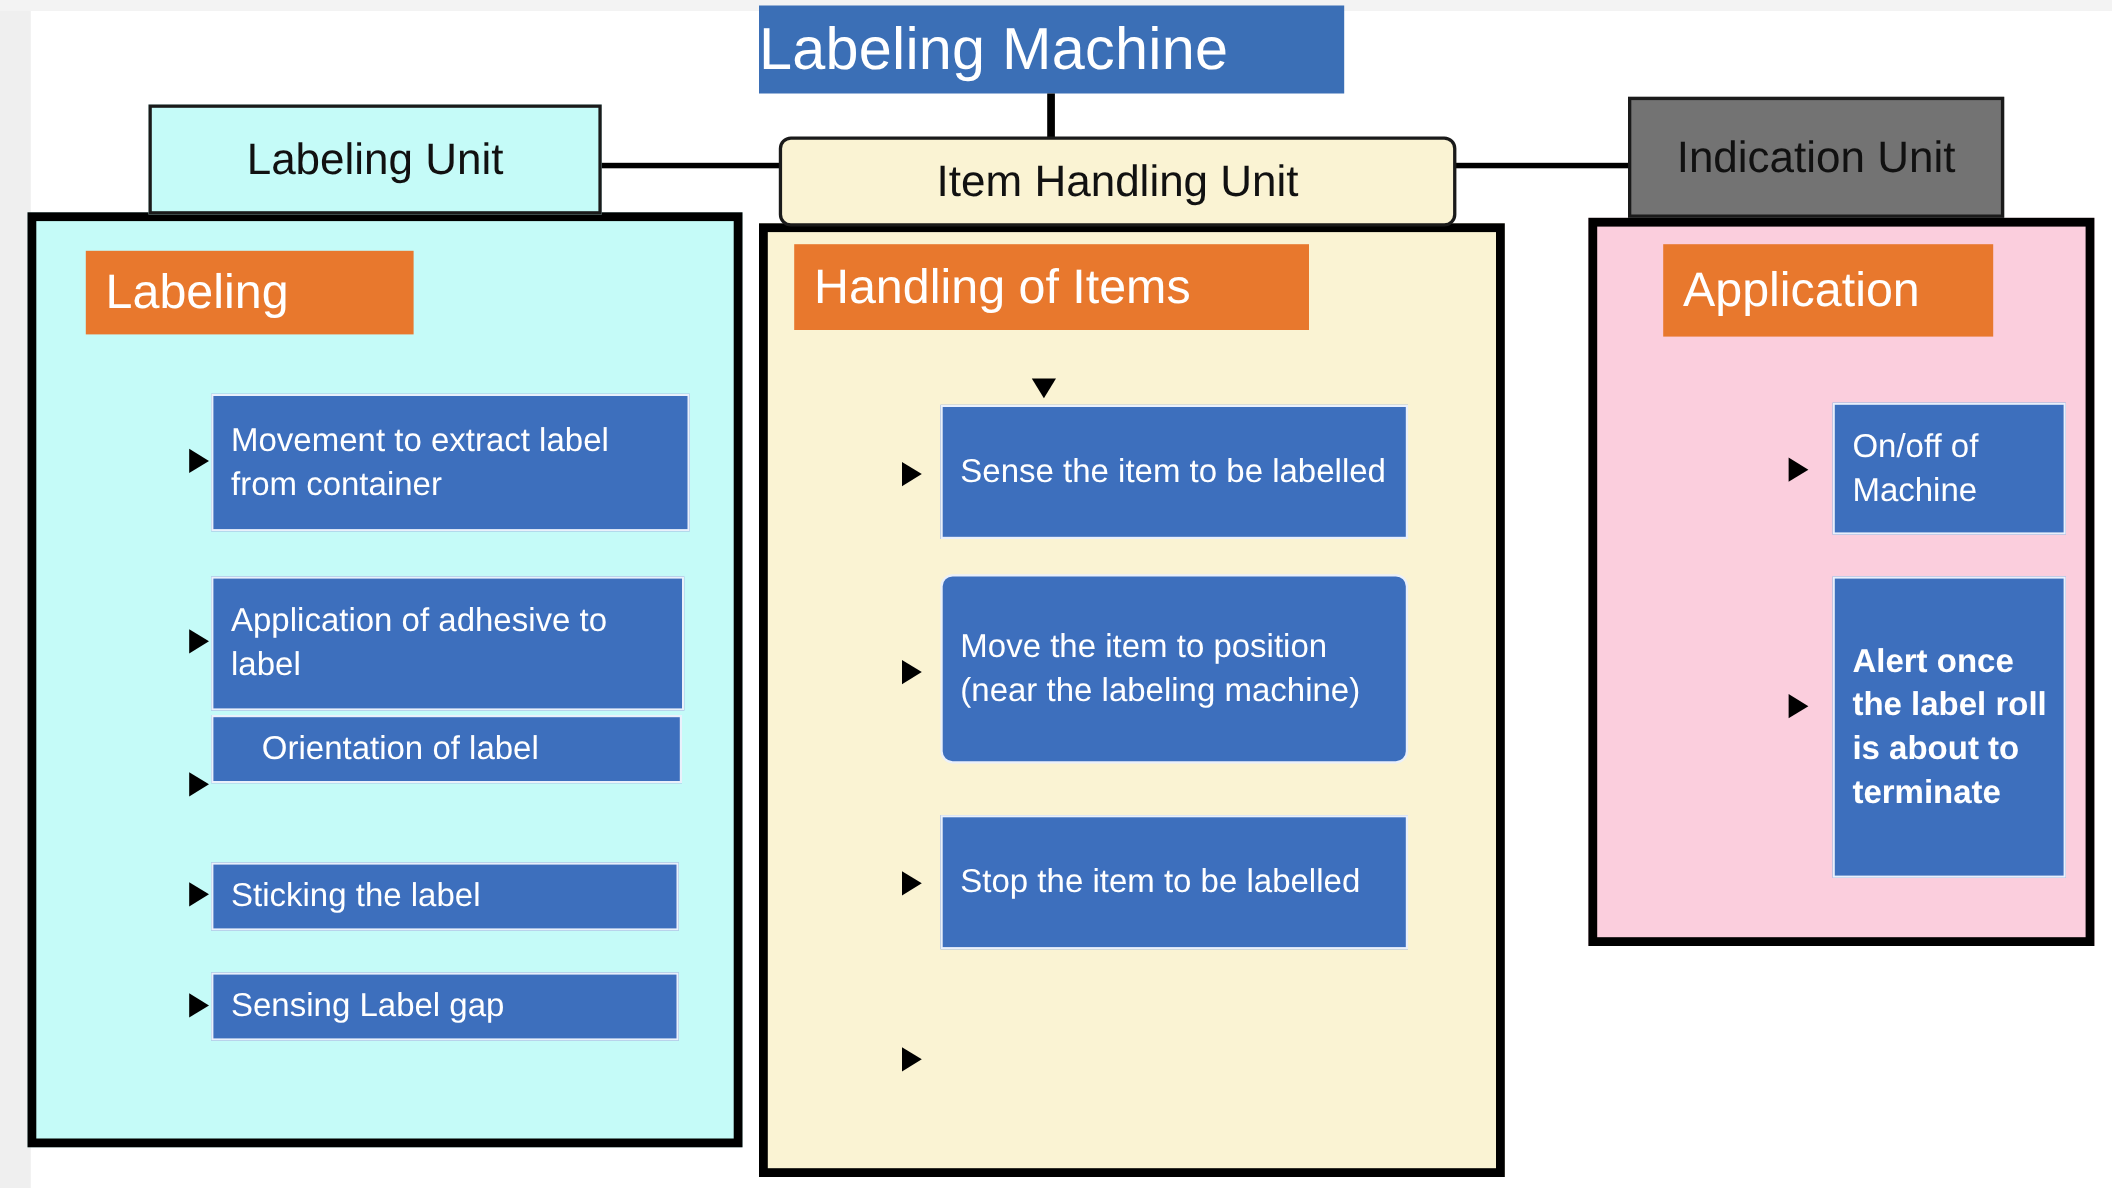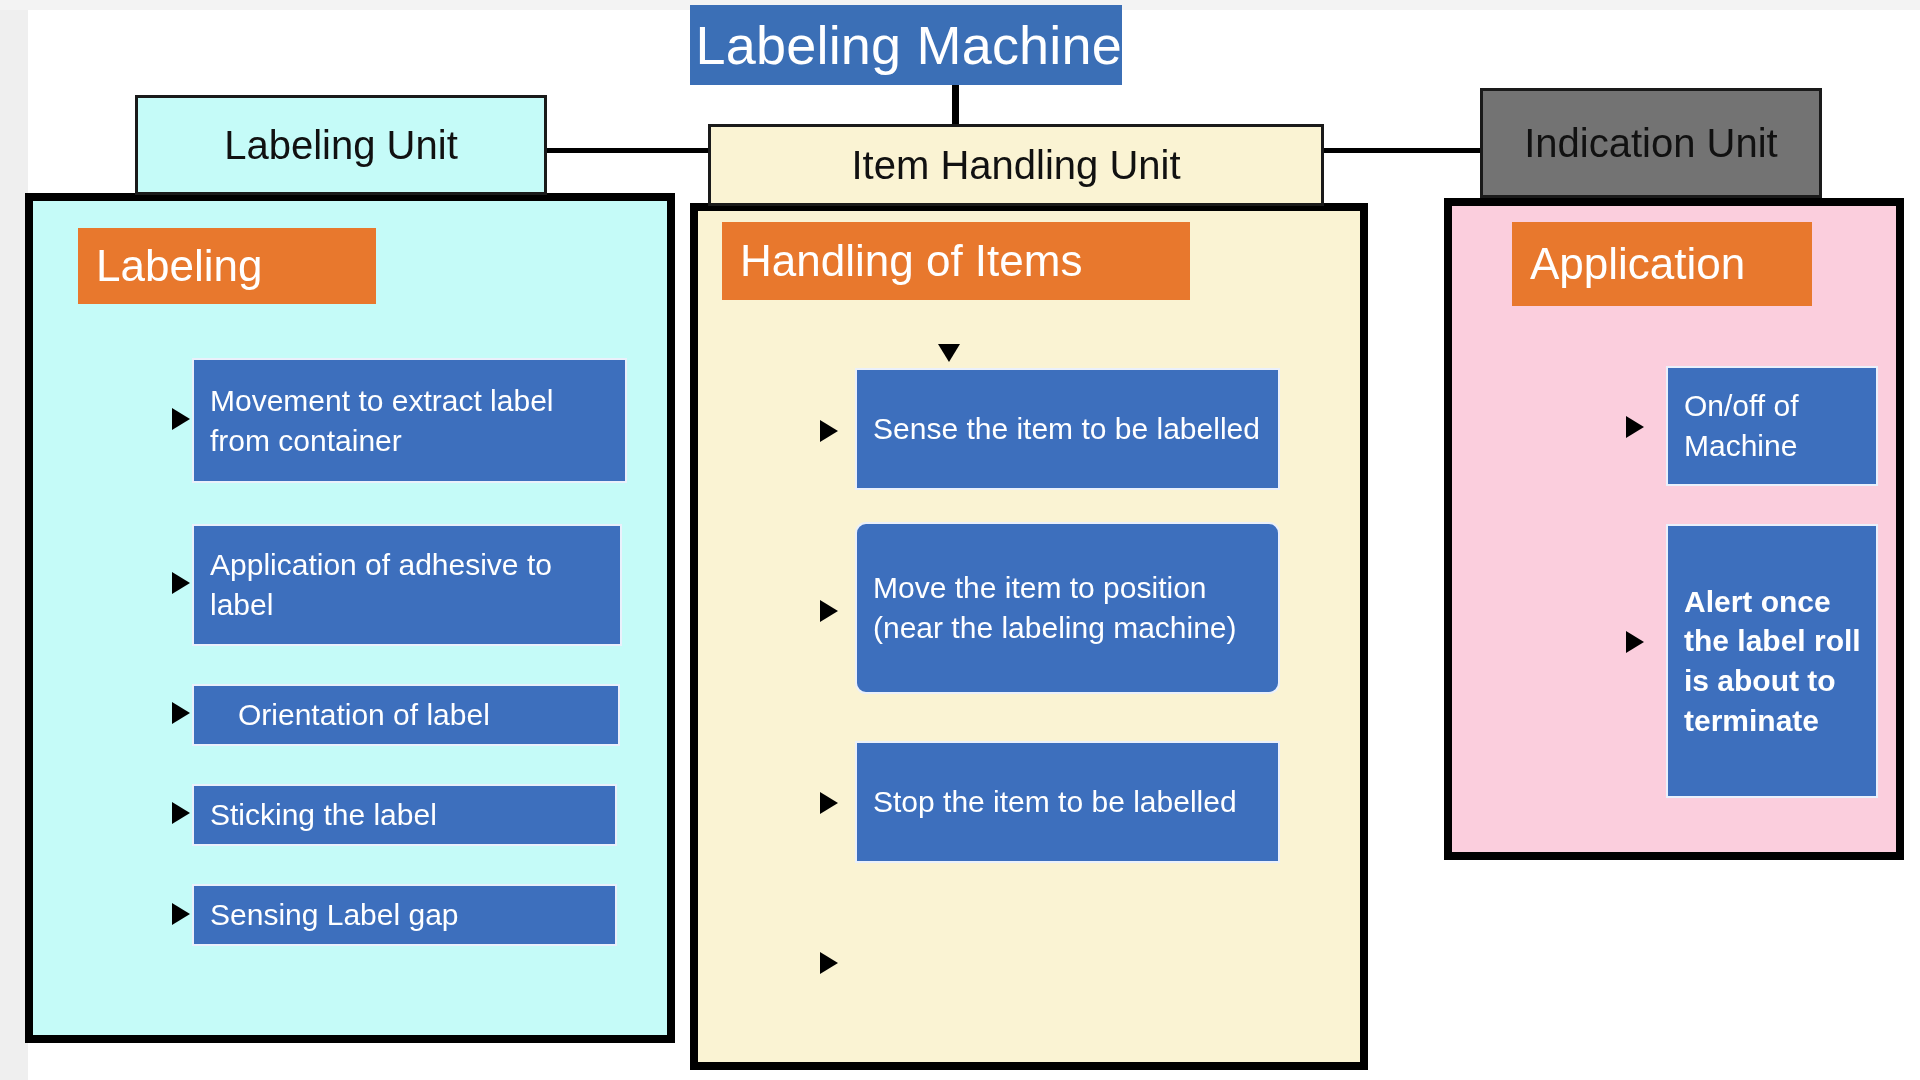--- a/index.html
+++ b/index.html
@@ -12,24 +12,24 @@
   }
   
   .edge-strip{position:absolute;left:0;top:0;width:28px;height:1080px;background:#efefef;}
   .edge-strip-top{position:absolute;left:0;top:0;width:1920px;height:10px;background:#f3f3f3;}
 
   .canvas{position:absolute;left:0;top:0;width:1920px;height:1080px;}
 
   
   .root-title{
     position:absolute;
-    left:690px;top:5px;width:432px;height:80px;
+    left:690px;top:5px;width:532px;height:80px;
     background:#3B6FB6;
     color:#ffffff;
-    display:flex;align-items:center;justify-content:flex-end;
+    display:flex;align-items:center;justify-content:flex-start;
     font-size:54px;letter-spacing:.2px;
     box-sizing:border-box;
   }
 
   
   .ln{position:absolute;background:#000000;}
 
   
   .unit-tab{
     position:absolute;
@@ -109,21 +109,21 @@
   <div class="ln" style="left:952px;top:85px;width:7px;height:42px;"></div>
 
   <div class="ln" style="left:546px;top:148px;width:163px;height:5px;"></div>
 
   <div class="ln" style="left:1322px;top:148px;width:160px;height:5px;"></div>
 
   <div class="unit-tab" style="left:135px;top:95px;width:412px;height:100px;background:#C5FBF8;">
     <span>Labeling Unit</span>
   </div>
 
-  <div class="unit-tab" style="left:708px;top:124px;width:616px;height:82px;background:#FAF3D3;">
+  <div class="unit-tab" style="left:708px;top:124px;width:616px;height:82px;background:#FAF3D3;border-radius:11px;">
     <span>Item Handling Unit</span>
   </div>
 
   <div class="unit-tab" style="left:1480px;top:88px;width:342px;height:110px;background:#737373;">
     <span>Indication Unit</span>
   </div>
 
   <div class="unit-body" style="left:25px;top:193px;width:650px;height:850px;background:#C5FBF8;"></div>
 
   <div class="ln" style="left:225px;top:196px;width:5px;height:18px;"></div>
@@ -141,21 +141,21 @@
   </div>
 
   <div class="ln" style="left:128px;top:580px;width:48px;height:6px;"></div>
   <div class="arrow-r" style="left:172px;top:572px;"></div>
   <div class="task" style="left:192px;top:524px;width:430px;height:122px;">
     <span>Application of adhesive to label</span>
   </div>
 
   <div class="ln" style="left:128px;top:710px;width:48px;height:6px;"></div>
   <div class="arrow-r" style="left:172px;top:702px;"></div>
-  <div class="task" style="left:192px;top:684px;width:428px;height:62px;padding-left:44px;">
+  <div class="task" style="left:192px;top:650px;width:428px;height:62px;padding-left:44px;">
     <span>Orientation of label</span>
   </div>
 
   <div class="ln" style="left:128px;top:810px;width:48px;height:6px;"></div>
   <div class="arrow-r" style="left:172px;top:802px;"></div>
   <div class="task" style="left:192px;top:784px;width:425px;height:62px;">
     <span>Sticking the label</span>
   </div>
 
   <div class="ln" style="left:128px;top:911px;width:48px;height:6px;"></div>

